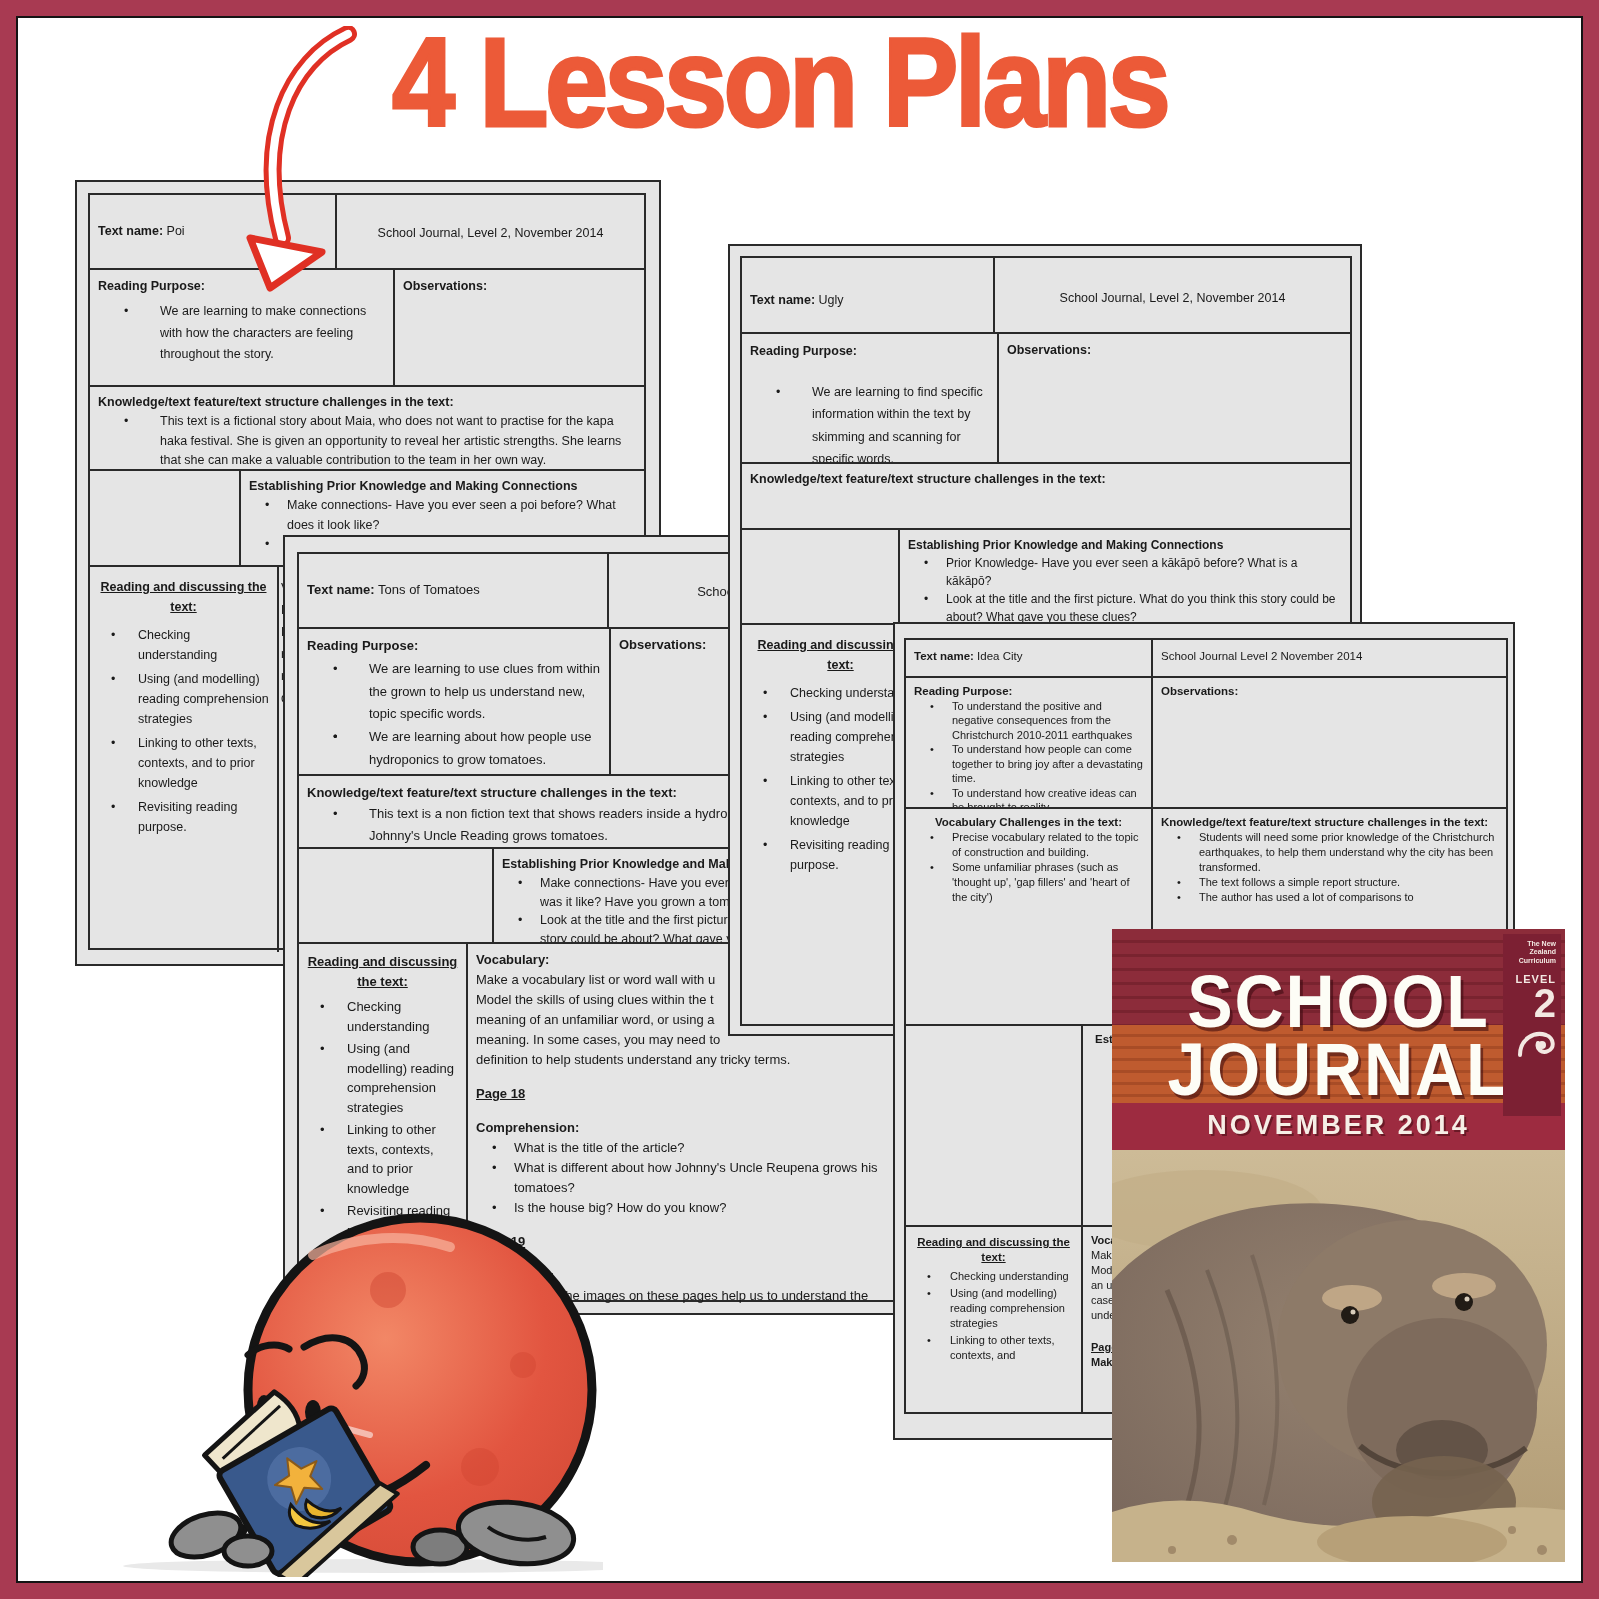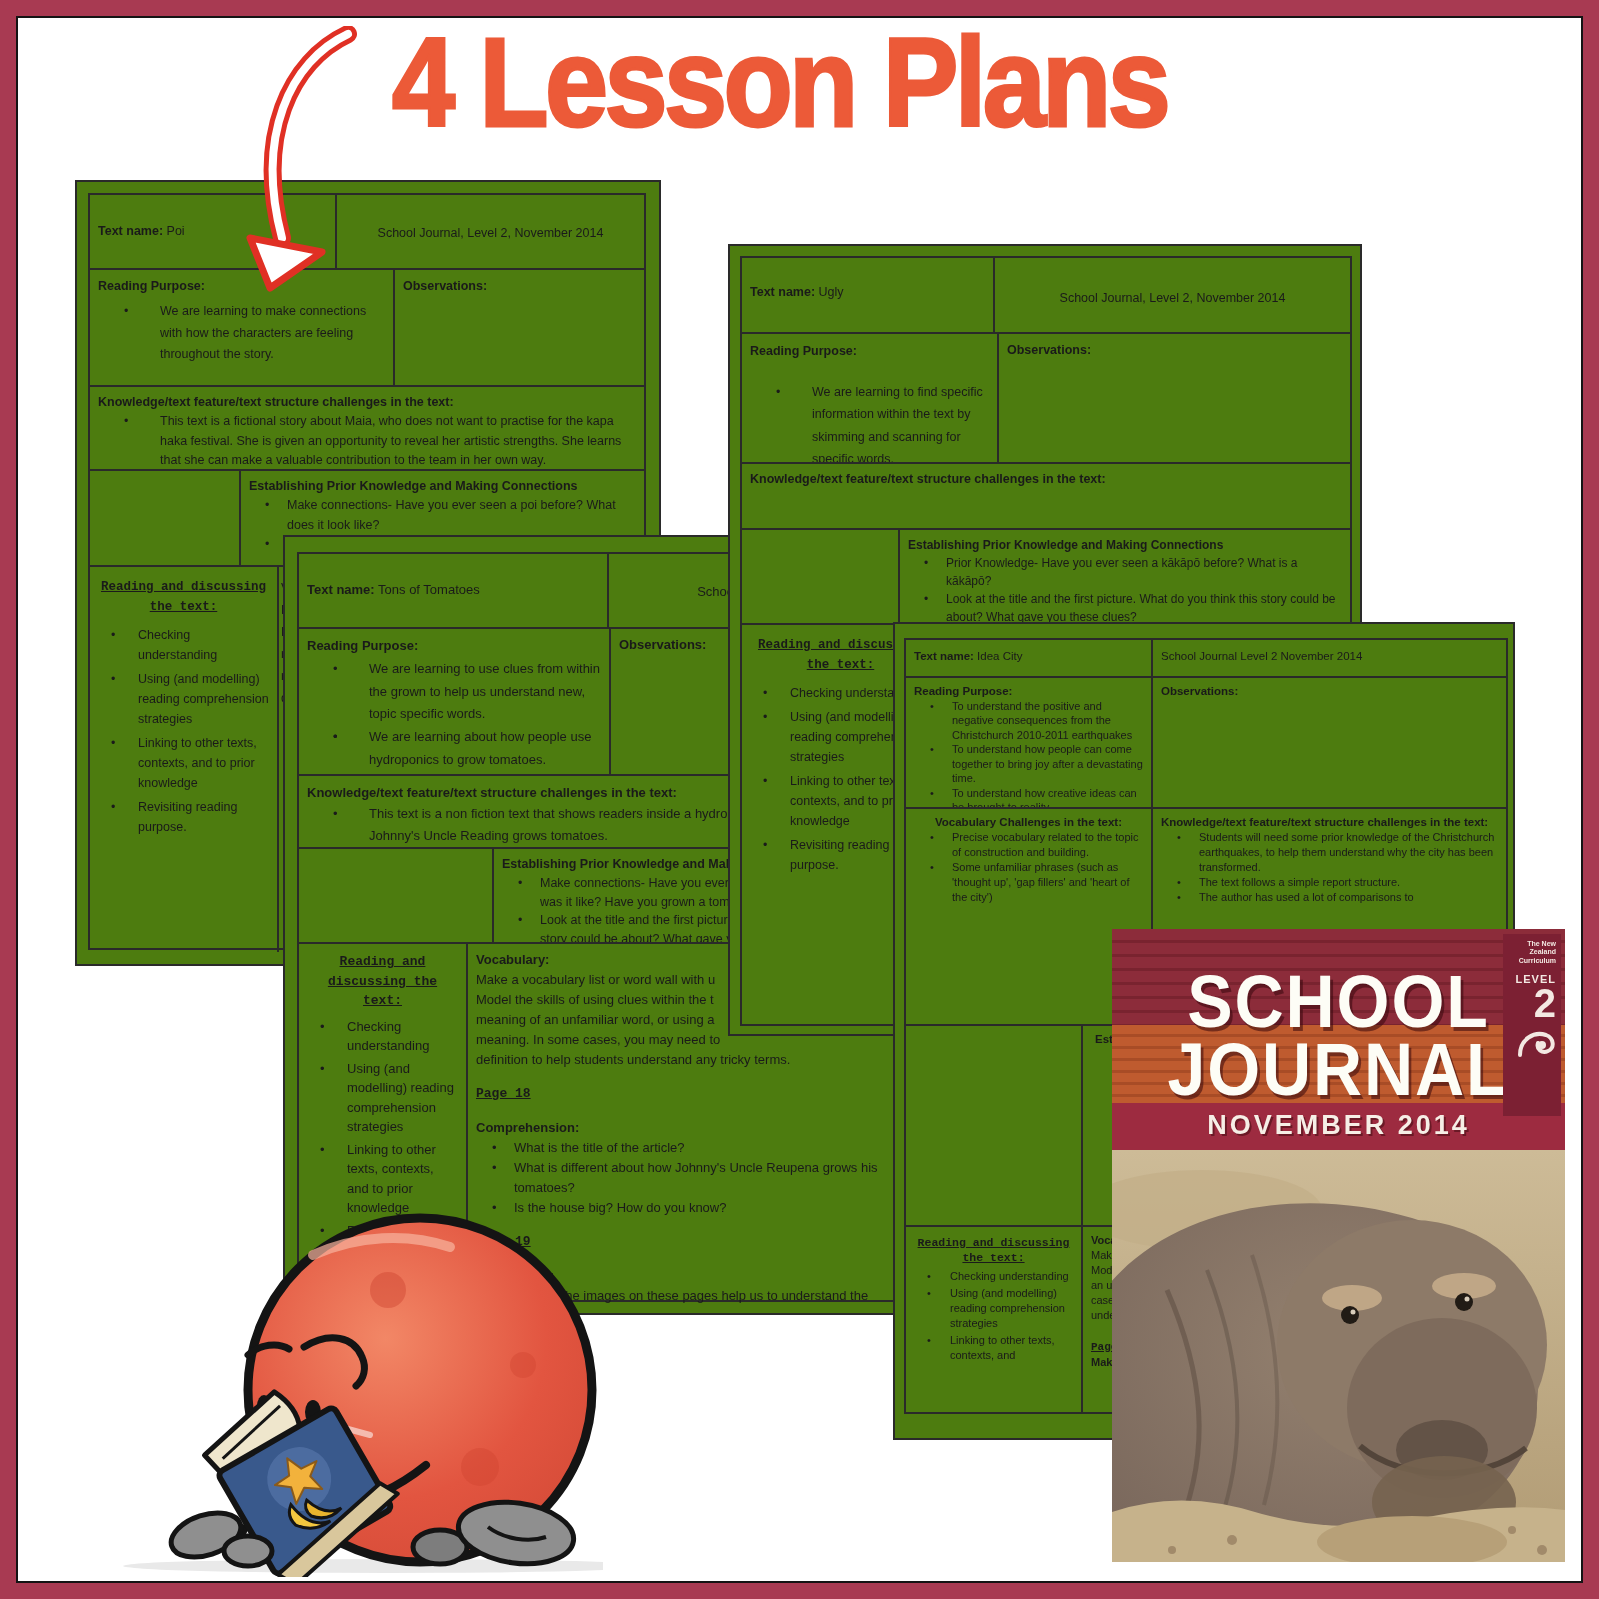--- a/index.html
+++ b/index.html
@@ -7,29 +7,29 @@
          font-family:"Liberation Sans",sans-serif;color:#1a1a1a;}
   
   .frame{position:absolute;inset:0;border:16px solid #a83a52;z-index:40;pointer-events:none;}
   .frame-inner{position:absolute;inset:16px;border:2px solid #141414;z-index:40;pointer-events:none;}
   
   .big-title{position:absolute;left:350px;top:10px;width:840px;text-align:center;
              font-size:126px;font-weight:bold;letter-spacing:-4px;color:#ec5a38;
              -webkit-text-stroke:3px #ec5a38;transform:scaleX(.9);transform-origin:center;
              white-space:nowrap;z-index:8;}
   
-  .pg{position:absolute;background:#4d7c0f;border:2px solid #2a2a2a;box-sizing:border-box;}
+  .pg{position:absolute;background:#e5e5e5;border:2px solid #2a2a2a;box-sizing:border-box;}
   .tbl{position:absolute;border:2px solid #2a2a2a;box-sizing:border-box;}
   .r{position:absolute;left:0;right:0;box-sizing:border-box;}
   .bb{border-bottom:2px solid #2a2a2a;}
   .c{position:absolute;top:0;bottom:0;box-sizing:border-box;overflow:hidden;padding:6px 8px;}
   .vl{border-left:2px solid #2a2a2a;}
   .hd{font-weight:bold;}
   .ctr{text-align:center;}
-  .und{text-decoration:underline;font-family:Liberation Mono, monospace;}
+  .und{text-decoration:underline;}
   .nw{white-space:nowrap;}
   .bli{position:relative;padding-left:62px;}
   .bli::before{content:"\2022";position:absolute;left:26px;}
   .bls{position:relative;padding-left:38px;}
   .bls::before{content:"\2022";position:absolute;left:16px;}
   .blh{position:relative;padding-left:40px;}
   .blh::before{content:"\2022";position:absolute;left:13px;}
   .dotonly{position:relative;height:16px;}
   .dotonly::before{content:"\2022";position:absolute;left:26px;}
   
@@ -183,21 +183,21 @@
           <div class="hd" style="margin-top:14px;">Illustrations:</div>
           <div class="bls">How do the images on these pages help us to understand the information within the article?</div>
         </div>
       </div>
     </div>
   </div>
 
   <div class="pg" style="left:728px;top:244px;width:634px;height:792px;z-index:4;font-size:12.5px;line-height:1.65;">
     <div class="tbl" style="left:10px;top:10px;width:612px;height:770px;">
       <div class="r bb" style="top:0;height:76px;">
-        <div class="c" style="left:0;width:214px;padding-top:24px;">
+        <div class="c" style="left:0;width:214px;padding-top:32px;">
           <span class="hd">Text name:</span>
           <span>Ugly</span></div>
         <div class="c vl ctr" style="left:251px;right:0;padding-top:30px;">
           <span>School Journal, Level 2, November 2014</span></div>
       </div>
       <div class="r bb" style="top:76px;height:130px;">
         <div class="c" style="left:0;width:255px;line-height:1.8;">
           <div class="hd">Reading Purpose:</div>
           <div class="bli" style="margin-top:18px;">We are learning to find specific information within the text by skimming and scanning for specific words.</div>
         </div>

